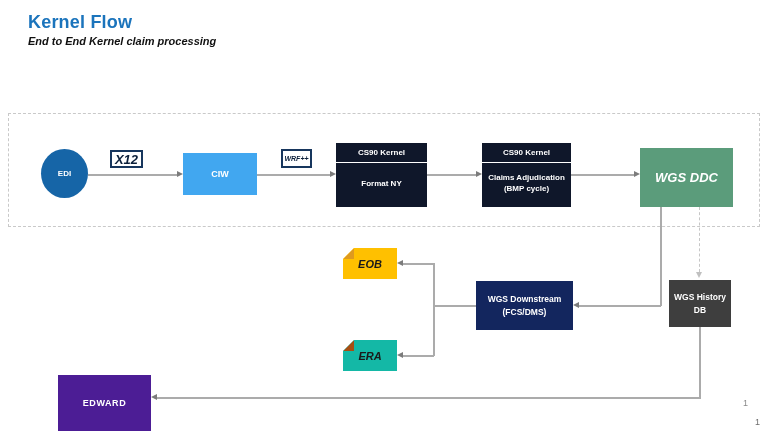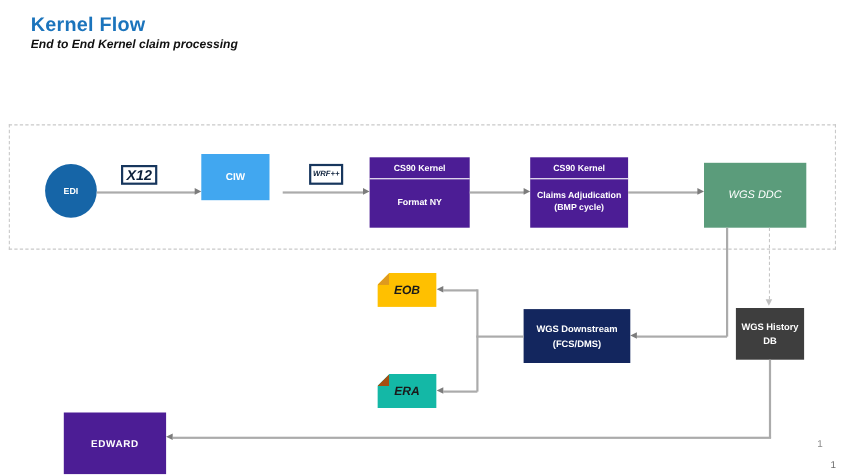--- a/index.html
+++ b/index.html
@@ -23,33 +23,33 @@
 
   .edi { left:41px; top:149px; width:47px; height:49px; border-radius:50%;
     background:#1665A7; font-size:8px; font-weight:bold; }
 
   .tag { position:absolute; background:#fff; border:2px solid #17365D; color:#0b1f3a;
     display:flex; align-items:center; justify-content:center;
     font-size:13px; font-weight:bold; font-style:italic; }
   .x12 { left:110px; top:150px; width:33px; height:18px; }
   .wrf { left:281px; top:149px; width:31px; height:19px; font-size:7px; }
 
-  .ciw { left:183px; top:140px; width:62px; height:42px; background:#41A7F0;
+  .ciw { left:183px; top:153px; width:74px; height:42px; background:#41A7F0;
     font-size:9px; font-weight:bold;text-align:right; }
 
-  .gbox { position:absolute; background:#4c1d95; color:#fff; width:91px; height:64px; }
+  .gbox { position:absolute; background:#0f172a; color:#fff; width:91px; height:64px; }
   .gbox .ghead { height:20px; border-bottom:1.5px solid #fff; display:flex;
     align-items:center; justify-content:center; font-size:8px; font-weight:bold; }
   .gbox .gbody { height:42px; display:flex; flex-direction:column; align-items:center;
     justify-content:center; font-size:8px; font-weight:bold; line-height:1.35; }
   .g1 { left:336px; top:143px; }
   .g2 { left:482px; top:143px; width:89px; }
 
   .ddc { left:640px; top:148px; width:93px; height:59px; background:#5B9C7B;
-    font-size:10px; font-weight:normal; font-style:italic; }
+    font-size:13px; font-weight:bold; font-style:italic; }
 
   .hist { left:669px; top:280px; width:62px; height:47px; background:#3E3E3E;
     font-size:8.5px; font-weight:bold; flex-direction:column; line-height:1.45; }
 
   .down { left:476px; top:281px; width:97px; height:49px; background:#13265E;
     font-size:8.5px; font-weight:bold; flex-direction:column; line-height:1.5; }
 
   .edward { left:58px; top:375px; width:93px; height:56px; background:#4c1d95;
     font-size:9px; font-weight:bold; letter-spacing:0.6px; }
 

